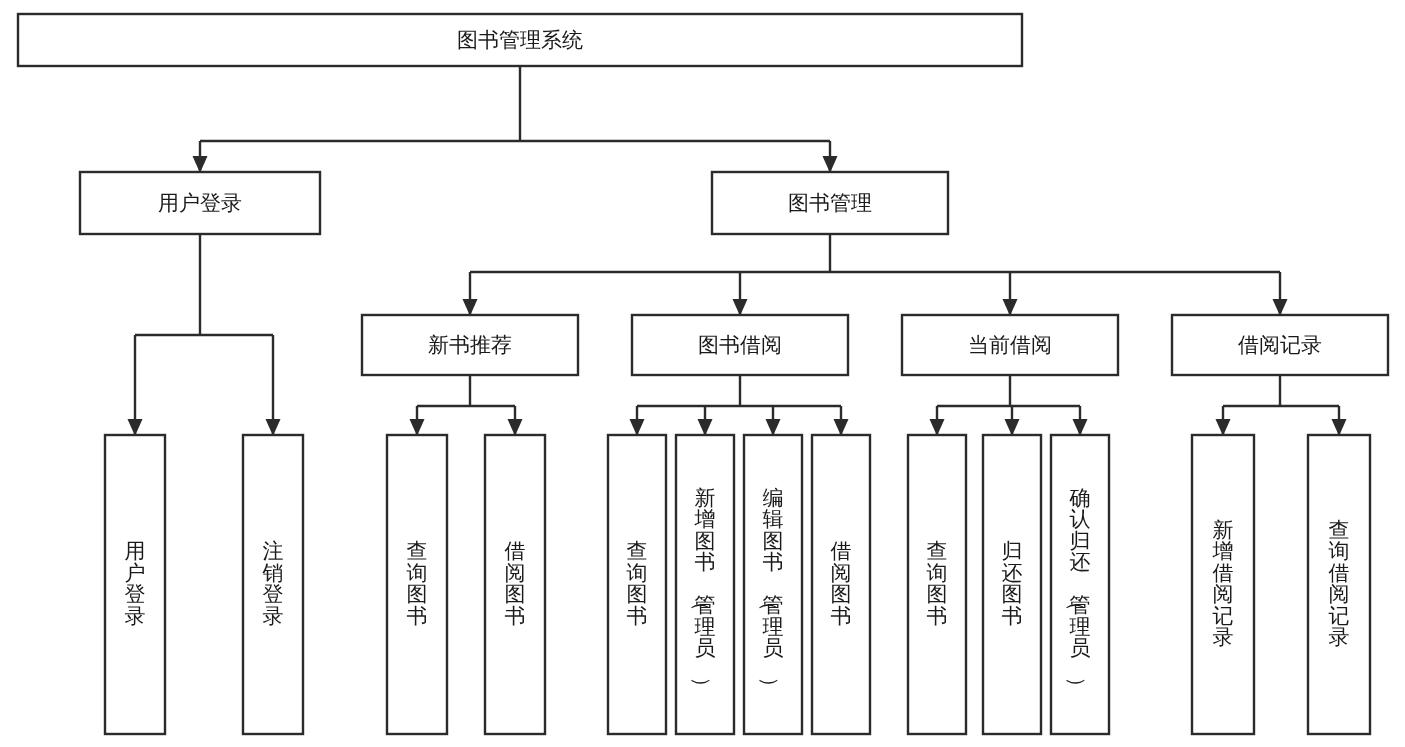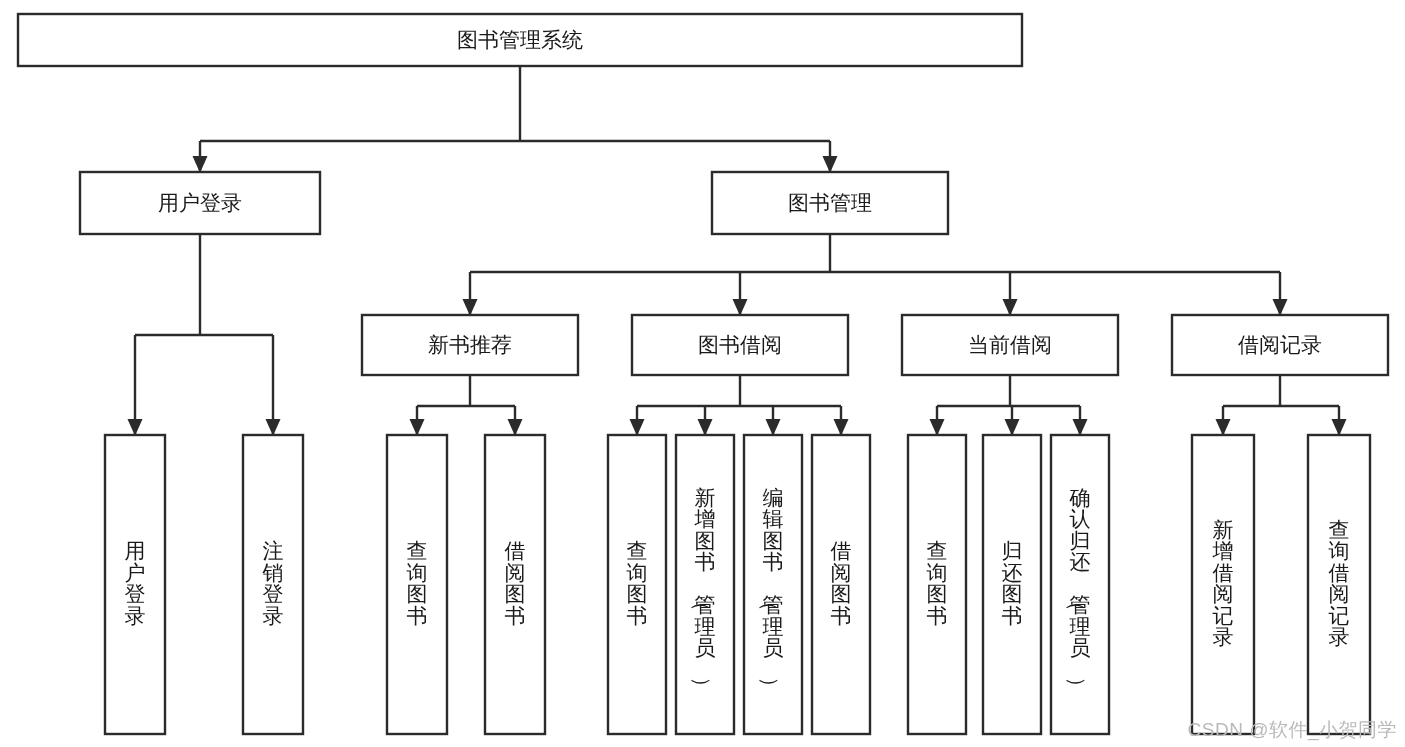--- a/index.html
+++ b/index.html
@@ -217,14 +217,13 @@
         <g>
           <rect x="1192" y="435" width="62" height="299" class="node-box"></rect>
           <text x="1223" y="536.77" class="node-label-v"><tspan x="1223" dy="0">新</tspan><tspan x="1223" dy="21.5">增</tspan><tspan x="1223" dy="21.5">借</tspan><tspan x="1223" dy="21.5">阅</tspan><tspan x="1223" dy="21.5">记</tspan><tspan x="1223" dy="21.5">录</tspan></text>
         </g>
         <g>
           <rect x="1308" y="435" width="62" height="299" class="node-box"></rect>
           <text x="1339" y="536.77" class="node-label-v"><tspan x="1339" dy="0">查</tspan><tspan x="1339" dy="21.5">询</tspan><tspan x="1339" dy="21.5">借</tspan><tspan x="1339" dy="21.5">阅</tspan><tspan x="1339" dy="21.5">记</tspan><tspan x="1339" dy="21.5">录</tspan></text>
         </g>
       </g>
   </svg>
-  <div class="watermark">CSDN @软件_小贺同学</div>
 </div>
 
 </body></html>

